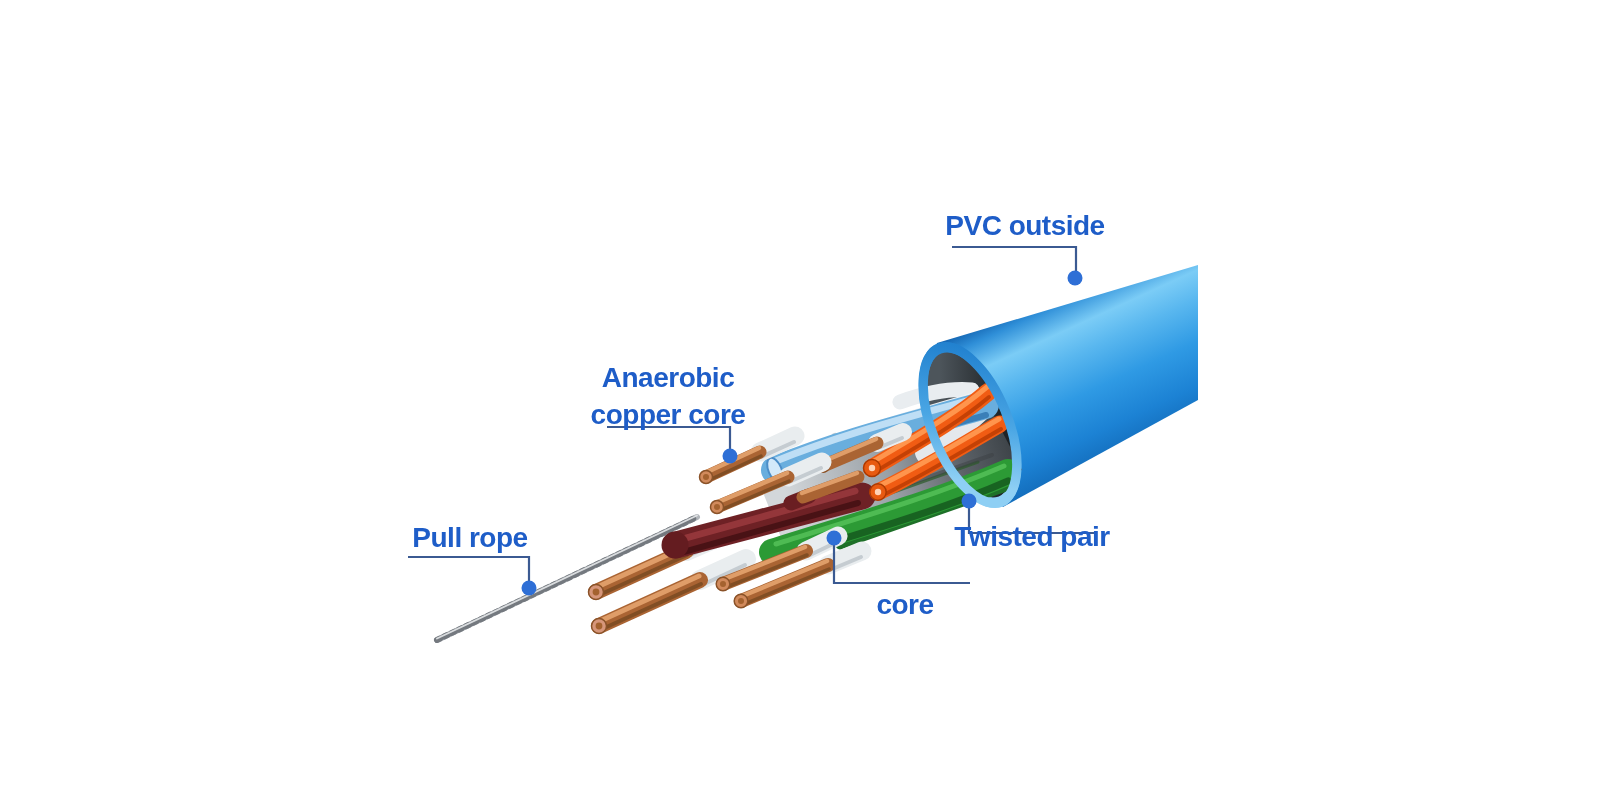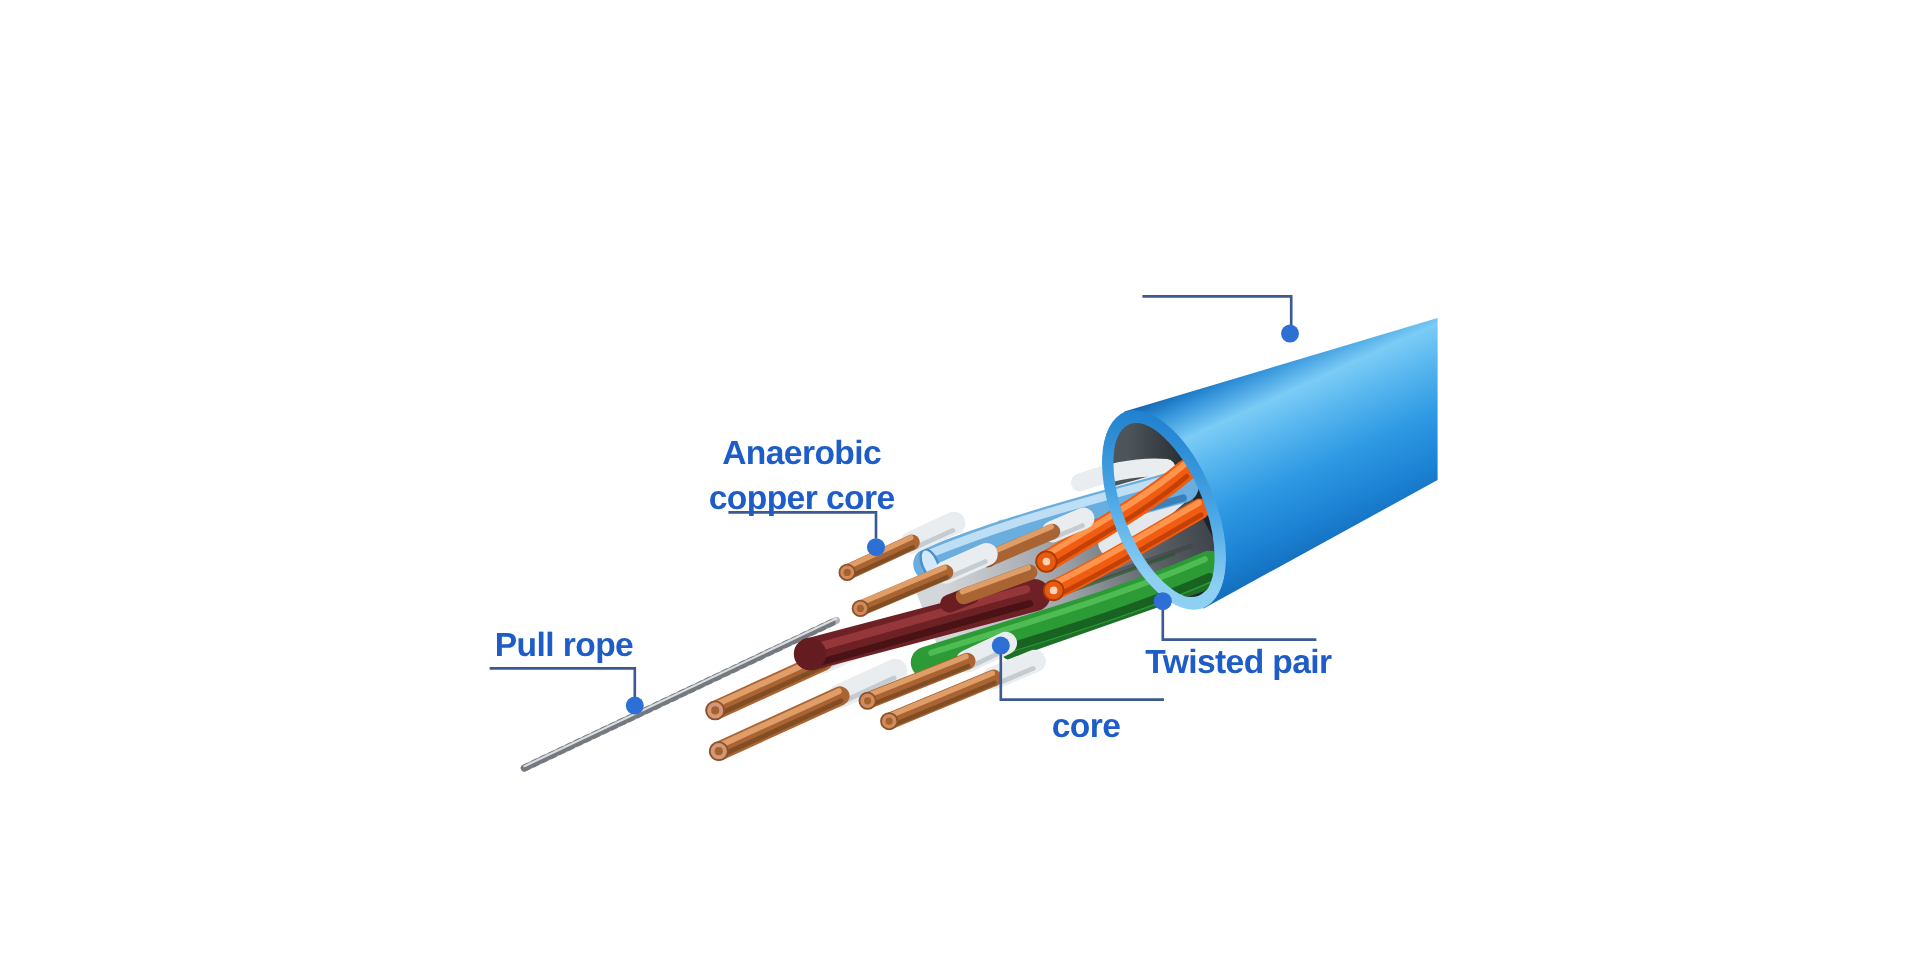--- a/index.html
+++ b/index.html
@@ -9,21 +9,21 @@
   }
   .scene{position:absolute;left:0;top:0;width:1600px;height:800px;}
   .label{
     position:absolute;color:#1e5dc8;font-weight:bold;font-size:28px;
     letter-spacing:-0.5px;text-align:center;line-height:1.15;
     -webkit-user-select:none;user-select:none;white-space:nowrap;
   }
   .label-pvc{left:925px;top:210px;width:200px;}
   .label-anaerobic{left:568px;top:359px;width:200px;line-height:37px;}
   .label-pullrope{left:390px;top:522px;width:160px;}
-  .label-twisted{left:932px;top:536px;width:200px;}
+  .label-twisted{left:932px;top:521px;width:200px;}
   .label-cross{left:855px;top:589px;width:100px;}
 </style>
 </head>
 <body>
 
 <div class="stage">
 
   <svg class="scene" viewBox="0 0 1600 800" aria-hidden="true">
     <defs>
       <linearGradient id="jacketG" gradientUnits="userSpaceOnUse" x1="1045" y1="295" x2="1130" y2="480">
@@ -204,20 +204,21 @@
     </g>
     <g fill="#2e6fd6" stroke="none">
       <circle cx="1075" cy="278" r="7.5"></circle>
       <circle cx="730" cy="456" r="7.5"></circle>
       <circle cx="529" cy="588" r="7.5"></circle>
       <circle cx="969" cy="501" r="7.5"></circle>
       <circle cx="834" cy="538" r="7.5"></circle>
     </g>
   </svg>
 
+  <div class="label label-pvc">PVC outside</div>
 
   <div class="label label-anaerobic">
     <span>Anaerobic</span><br>
     <span>copper core</span>
   </div>
 
   <div class="label label-pullrope">Pull rope</div>
 
   <div class="label label-twisted">Twisted pair</div>
 

